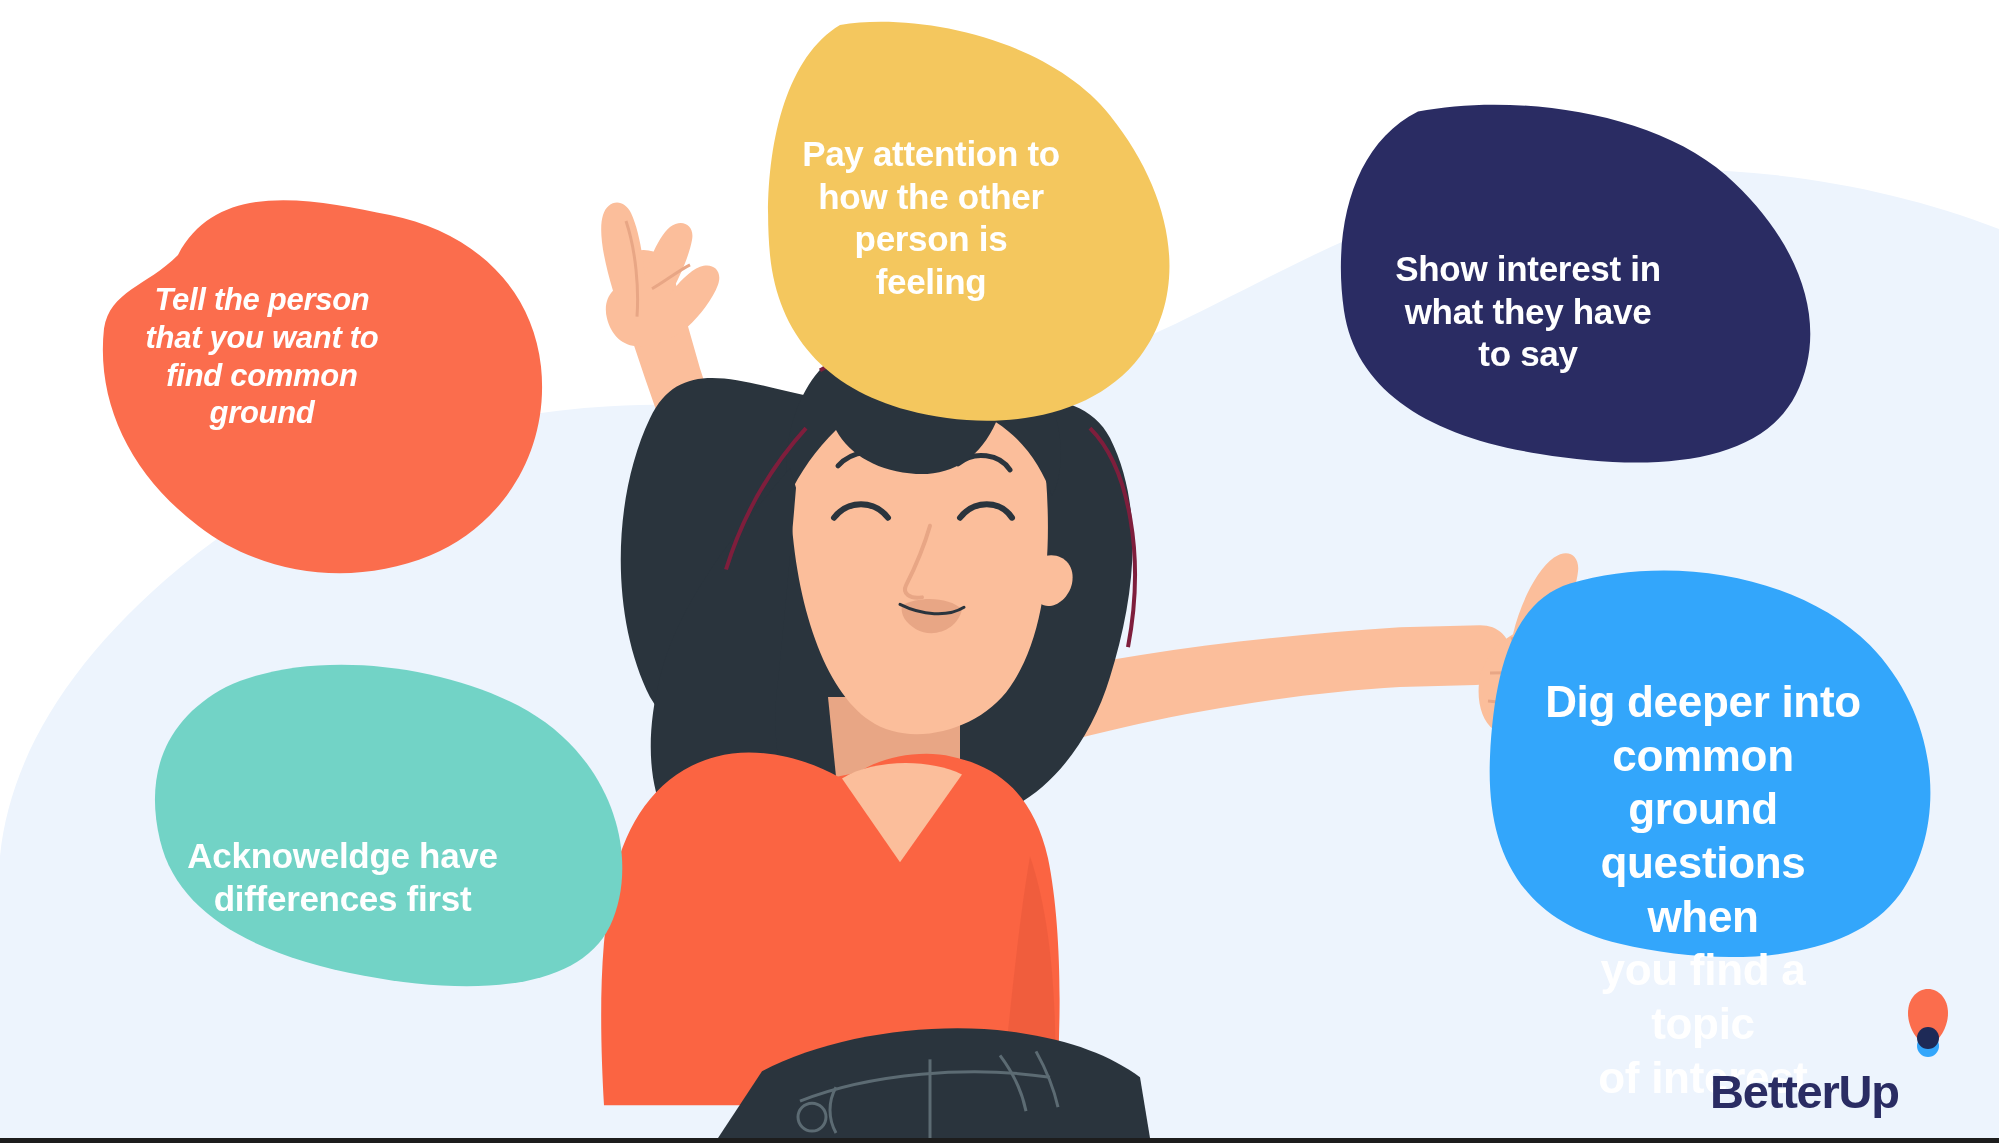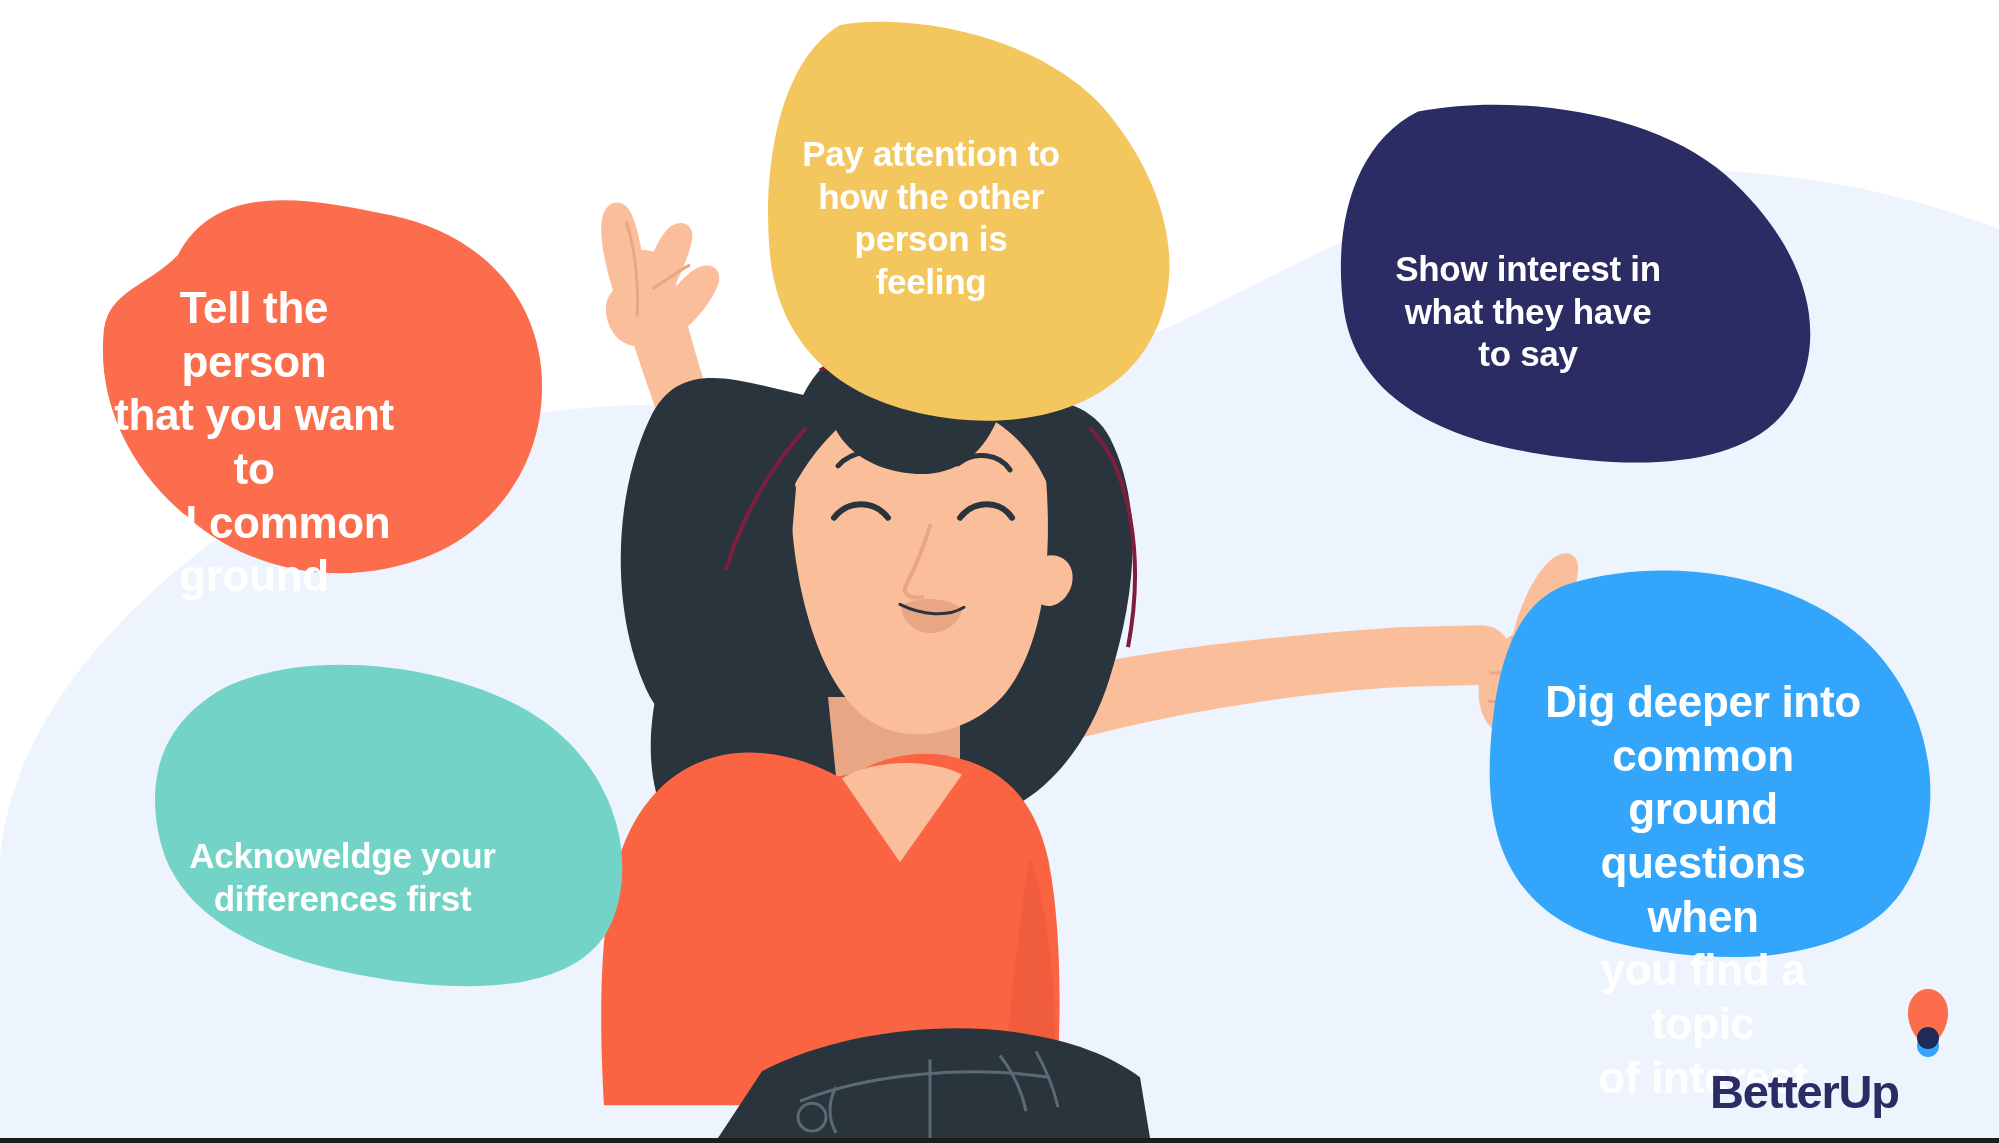--- a/index.html
+++ b/index.html
@@ -28,21 +28,21 @@
   .blob-text {
     position: absolute;
     color: #ffffff;
     font-weight: 700;
     text-align: center;
     line-height: 1.22;
     letter-spacing: -0.3px;
     white-space: pre-line;
     pointer-events: none;
   }
-  #txt-tell      { left: 104px;  top: 281px;  width: 300px; font-size: 44px; }
+  #txt-tell      { left: 112px;  top: 281px;  width: 300px; font-size: 31px; font-style: italic; }
   #txt-pay       { left: 776px;  top: 133px;  width: 310px; font-size: 35px; }
   #txt-show      { left: 1378px; top: 248px;  width: 300px; font-size: 35px; }
   #txt-ack       { left: 170px;  top: 835px;  width: 345px; font-size: 35px; }
   #txt-dig       { left: 1543px; top: 675px;  width: 320px; font-size: 44px; }
 
   #logo {
     position: absolute;
     left: 1710px;
     top: 988px;
     width: 240px;
@@ -184,21 +184,21 @@
 that you want to
 find common
 ground</div>
   <div class="blob-text" id="txt-show">Show interest in
 what they have
 to say</div>
   <div class="blob-text" id="txt-pay">Pay attention to
 how the other
 person is
 feeling</div>
-  <div class="blob-text" id="txt-ack">Acknoweldge your
+  <div class="blob-text" id="txt-ack">Acknoweldge have
 differences first</div>
   <div class="blob-text" id="txt-dig">Dig deeper into
 common ground
 questions when
 you find a topic
 of interest</div>
 
   <div id="logo">
     <div id="logo-wordmark">BetterUp</div>
     <svg id="logo-mark" viewBox="0 0 44 76" aria-hidden="true">

